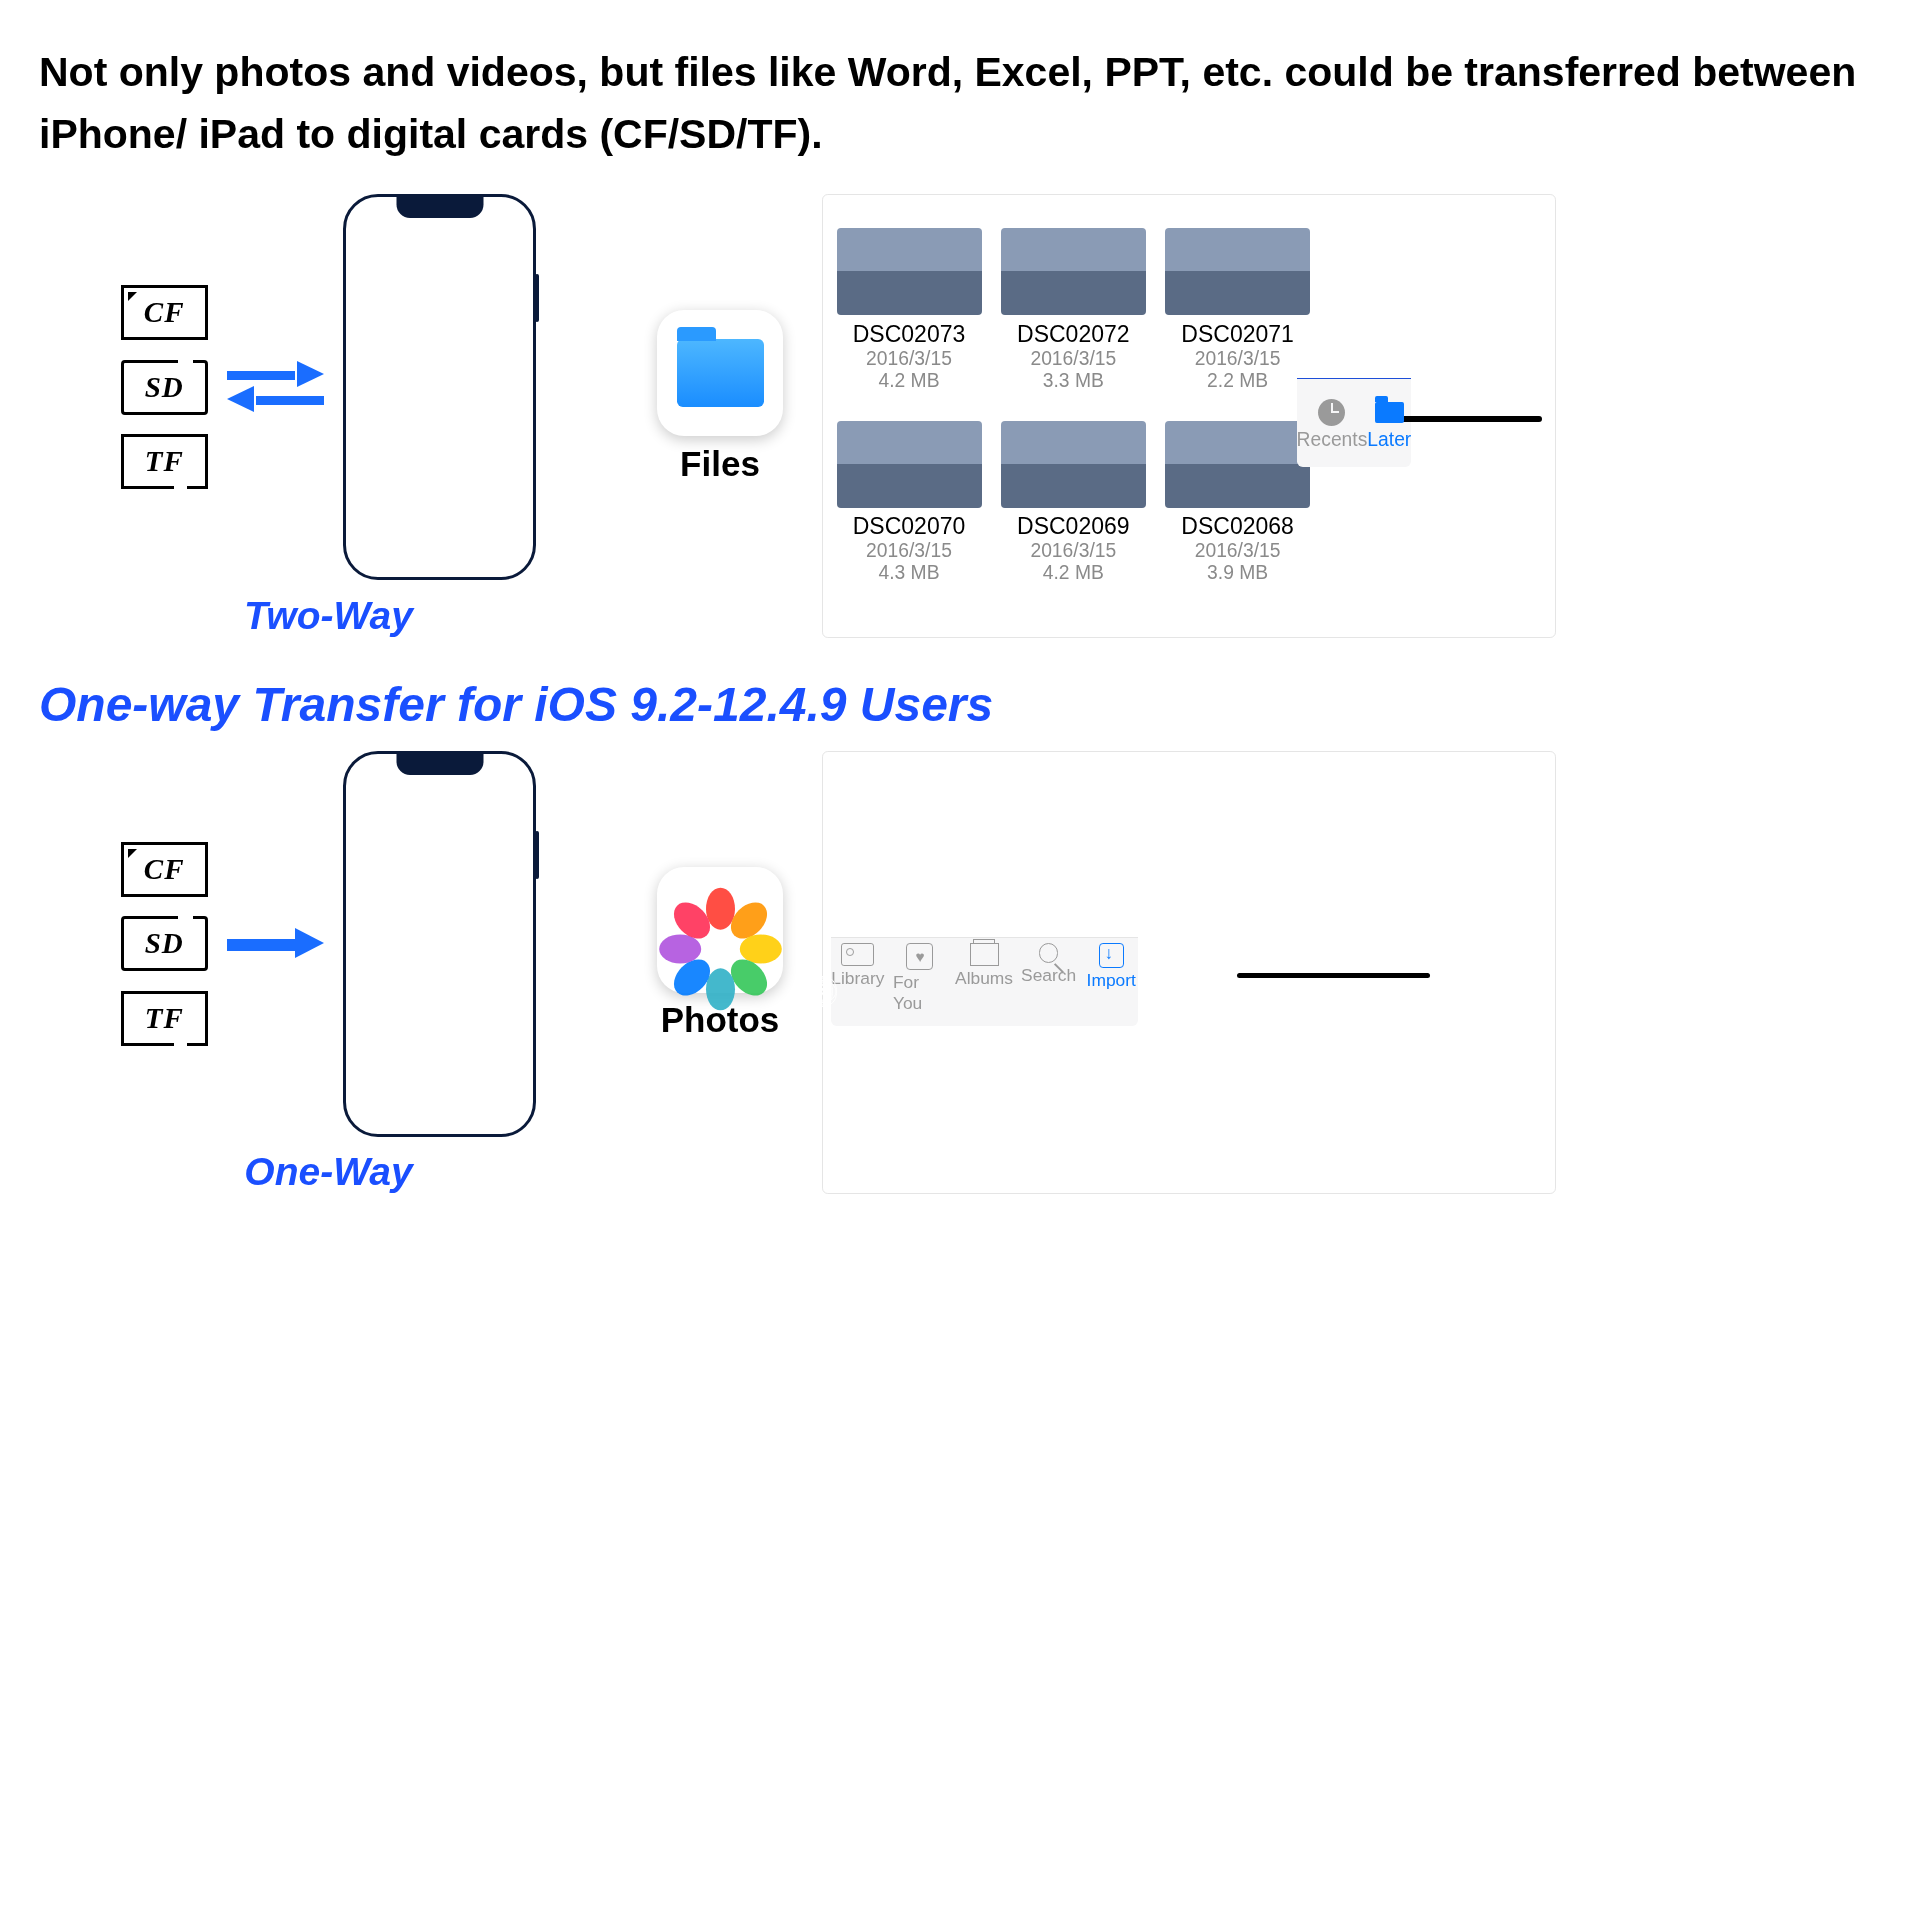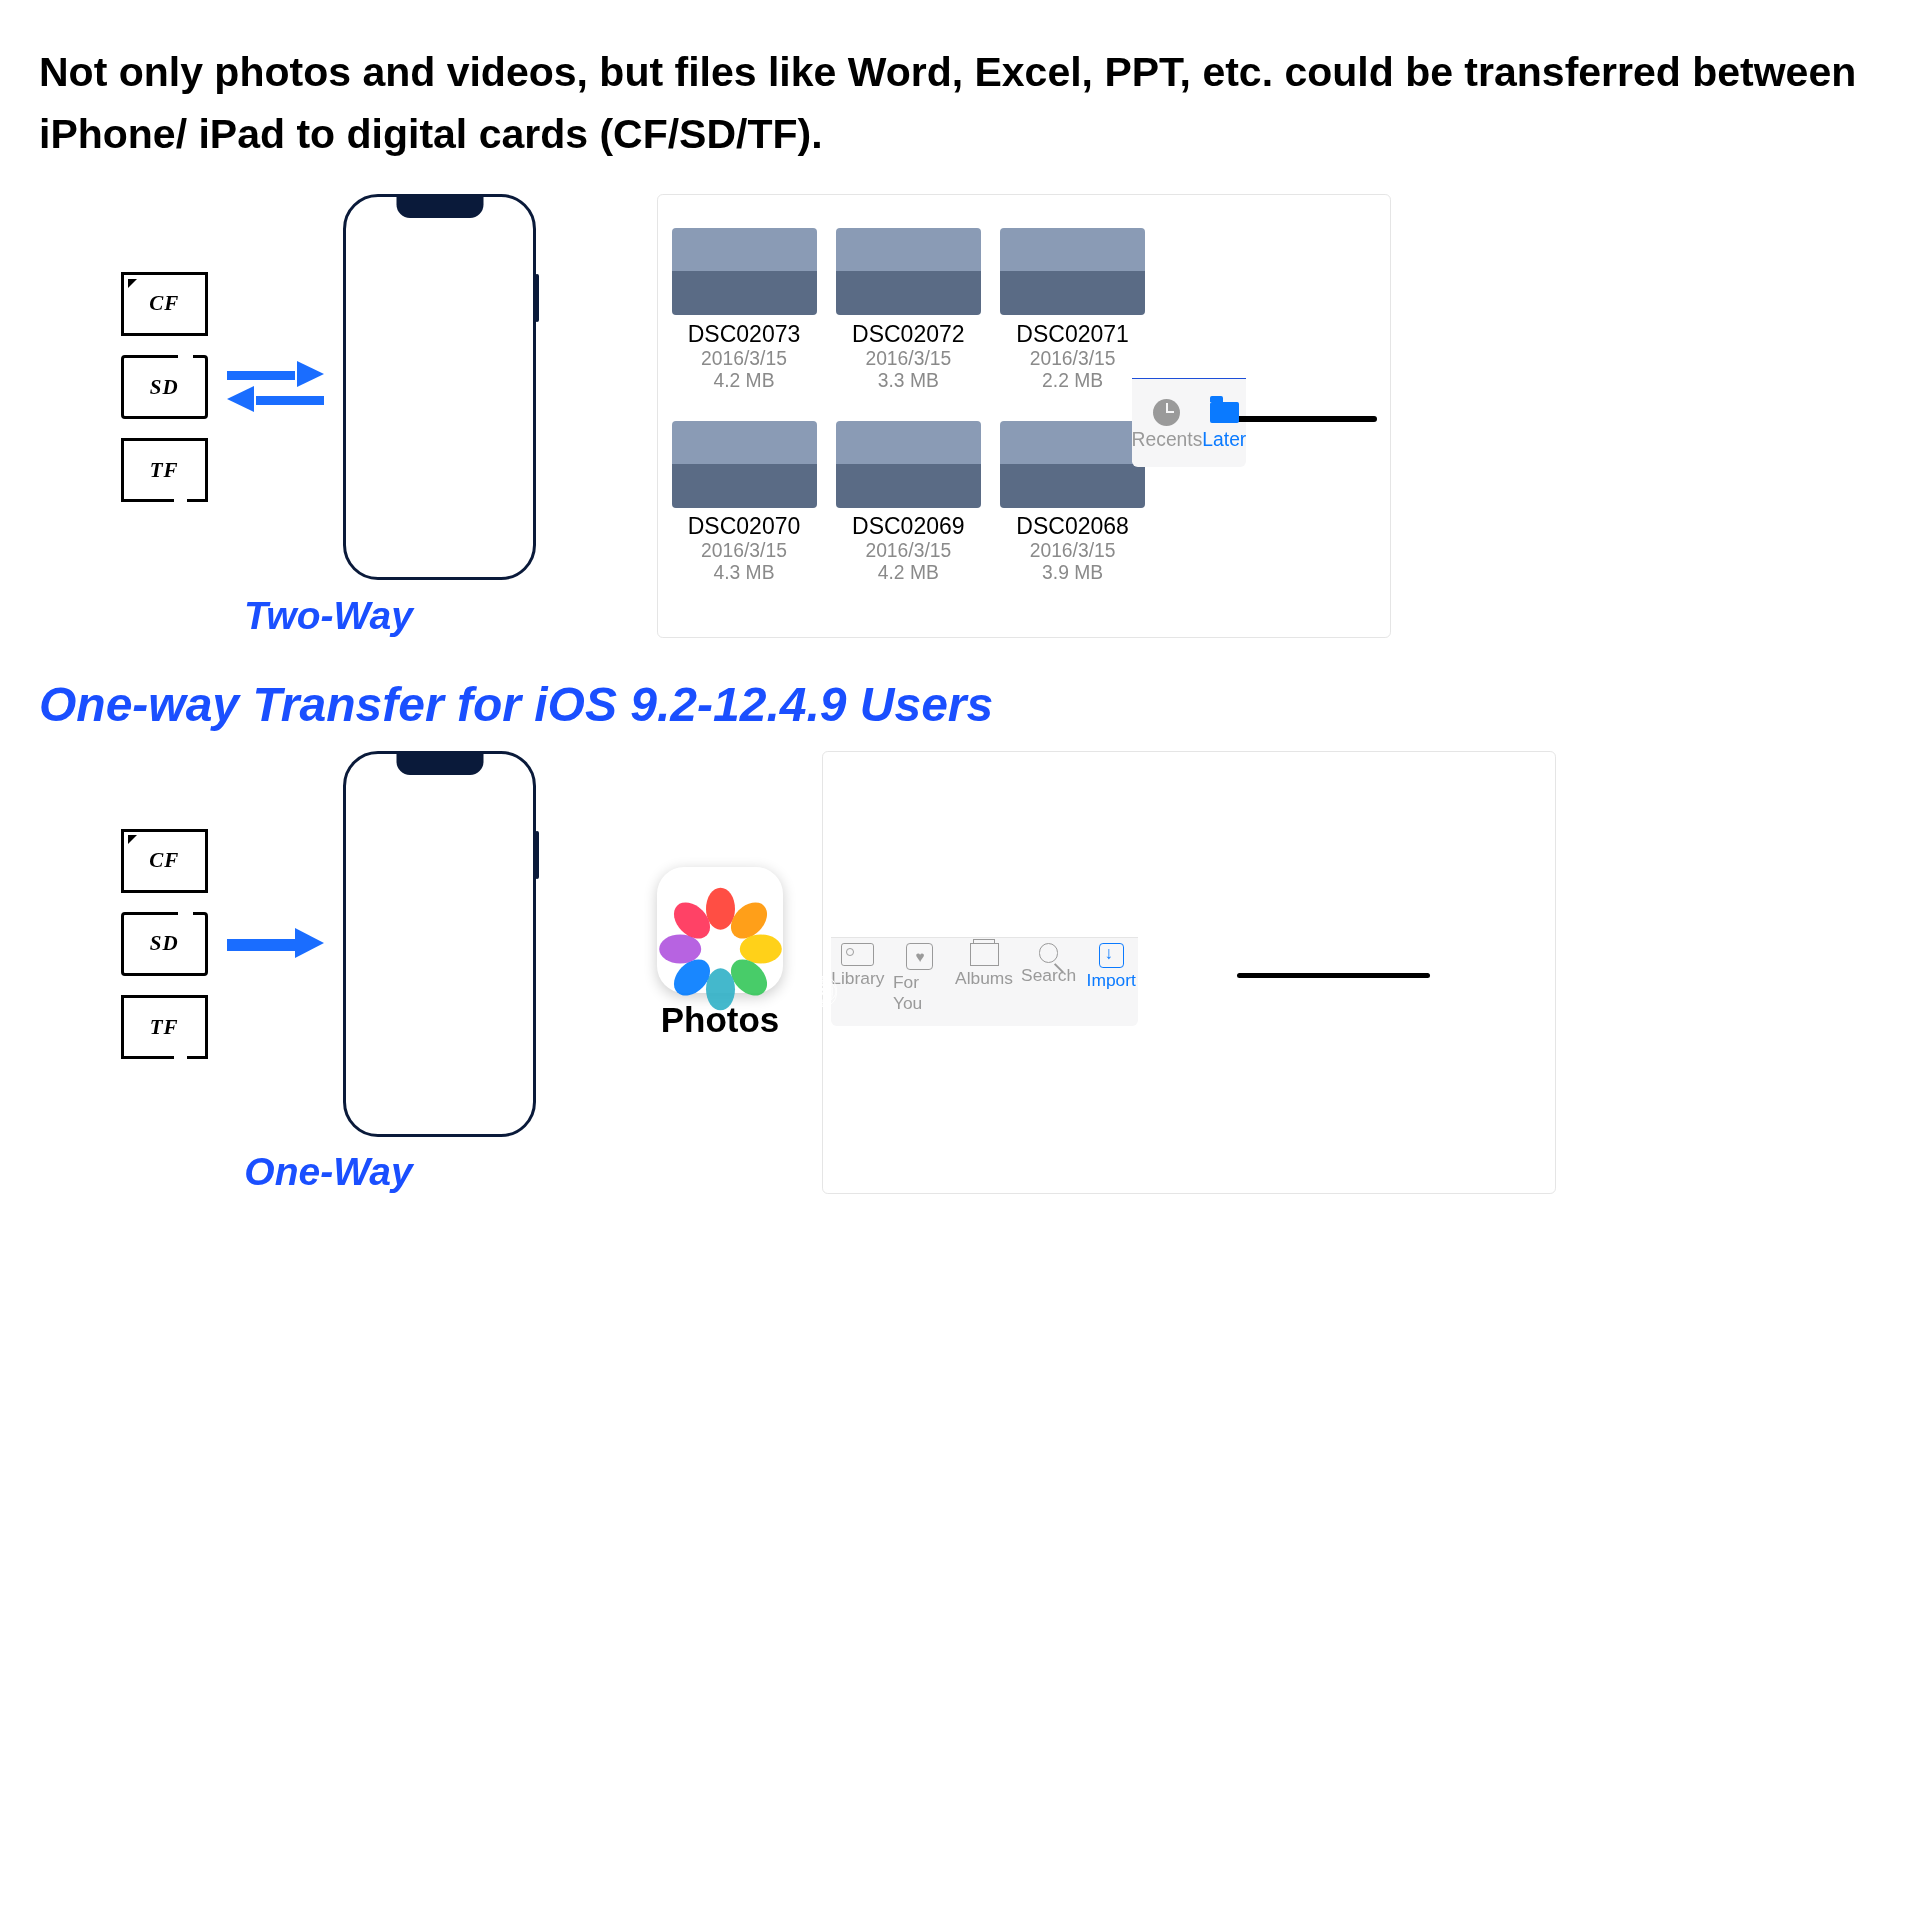--- a/index.html
+++ b/index.html
@@ -24,24 +24,24 @@
     font-weight: bold;
     line-height: 1.5;
     margin-bottom: 29px;
     margin-top: 13px;
   }
   .row { display: flex; gap: 39px; }
   .left-col { display: flex; flex-direction: column; align-items: center; width: 579px; }
   .diagram { display: flex; align-items: center; gap: 19.3px; }
   .cards { display: flex; flex-direction: column; gap: 19.3px; }
   .card-box {
-    width: 87px; height: 64px;
+    width: 87px; height: 55px;
     border: 3.9px solid #000;
     display: flex; align-items: center; justify-content: center;
-    font-size: 21px; font-weight: bold; font-style: italic;
+    font-size: 29px; font-weight: bold; font-style: italic;
     font-family: Georgia, serif;
     letter-spacing: 1px;
     position: relative;
   }
   .card-box.cf::before { content:''; position:absolute; top:3.9px; left:3.9px; width:0;height:0;
     border-left:9.7px solid #000; border-bottom:9.7px solid transparent; }
   .card-box.sd { border-radius: 3.9px; }
   .card-box.sd::after { content:''; position:absolute; top:-3.9px; right:11.6px; width:15.4px; height:3.9px; background:#fff; }
   .card-box.tf::after { content:''; position:absolute; bottom:-3.9px; right:17.4px; width:13.5px; height:3.9px; background:#fff; }
   .arrows { display:flex; flex-direction:column; gap:5.8px; align-items:center; }
@@ -140,20 +140,26 @@
           <div class="card-box tf">TF</div>
         </div>
         <div class="arrows">
           <div class="arrow-r"></div>
           <div class="arrow-l"></div>
         </div>
         <div class="phone"></div>
       </div>
       <div class="diag-label">Two-Way</div>
     </div>
+    <div class="app-col">
+      <div class="app-icon">
+        <div class="files-folder"></div>
+      </div>
+      <div class="app-label">Files</div>
+    </div>
     <div class="right-pane">
       <div class="file-grid">
         <div class="file-item">
           <div class="thumb"></div>
           <div class="file-name">DSC02073</div>
           <div class="file-meta">2016/3/15</div>
           <div class="file-meta">4.2 MB</div>
         </div>
         <div class="file-item">
           <div class="thumb"></div>

